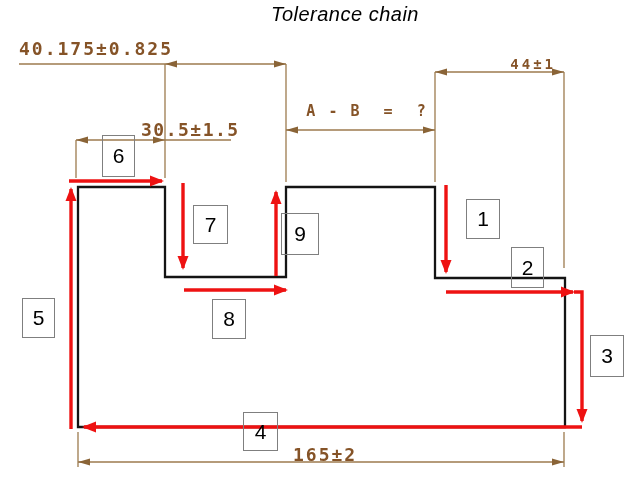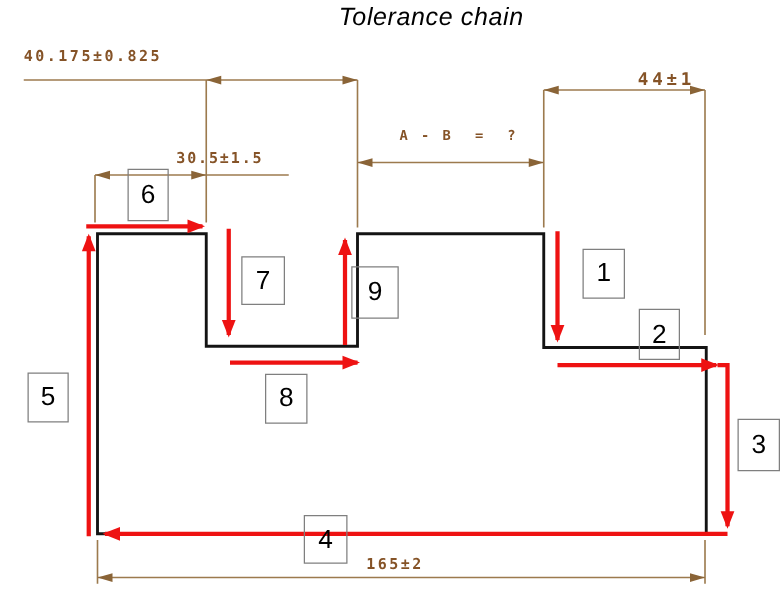--- a/index.html
+++ b/index.html
@@ -2,29 +2,29 @@
 <html><head>
 <meta charset="utf-8">
 <style>
   html,body{margin:0;padding:0;background:#fff;}
   .canvas{
     position:relative;width:627px;height:484px;background:#ffffff;overflow:hidden;
     font-family:"Liberation Sans",sans-serif;
   }
   .canvas svg{position:absolute;left:0;top:0;}
   .lbl{position:absolute;color:#855327;font-family:"DejaVu Sans Mono",monospace;
-       font-weight:bold;font-size:12px;letter-spacing:2px;white-space:pre;}
+       font-weight:bold;font-size:18px;letter-spacing:2px;white-space:pre;}
   .title{
     position:absolute;left:258px;top:3px;width:174px;text-align:center;
     color:#000;font-size:20px;font-style:italic;letter-spacing:0.5px;
     font-family:"Liberation Sans",sans-serif;
   }
   .d40{left:19px;top:38px;}
   .d30{left:141px;top:119px;letter-spacing:1.5px;text-align:right;}
-  .dab{left:297px;top:102px;width:140px;font-size:11px;text-align:center;}
+  .dab{left:297px;top:102px;width:140px;font-size:15px;text-align:center;}
   .d44{left:498px;top:56px;width:58px;font-size:14px;letter-spacing:3px;text-align:right;}
   .d165{left:293px;top:444px;width:62px;}
   .nbox{
     position:absolute;border:1px solid #7f7f7f;background:transparent;
     display:flex;align-items:center;justify-content:center;
     color:#000;font-size:21px;font-family:"Liberation Sans",sans-serif;
   }
   .b1{left:466px;top:199px;width:32px;height:38px;}
   .b2{left:511px;top:247px;width:31px;height:39px;}
   .b3{left:590px;top:335px;width:32px;height:40px;}

